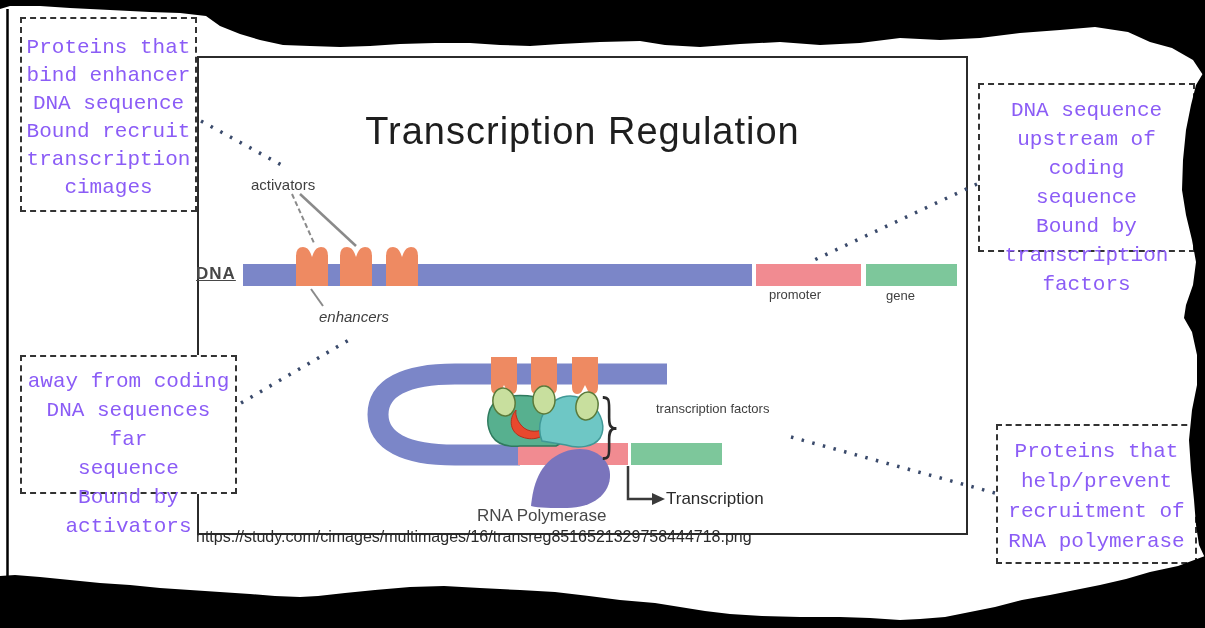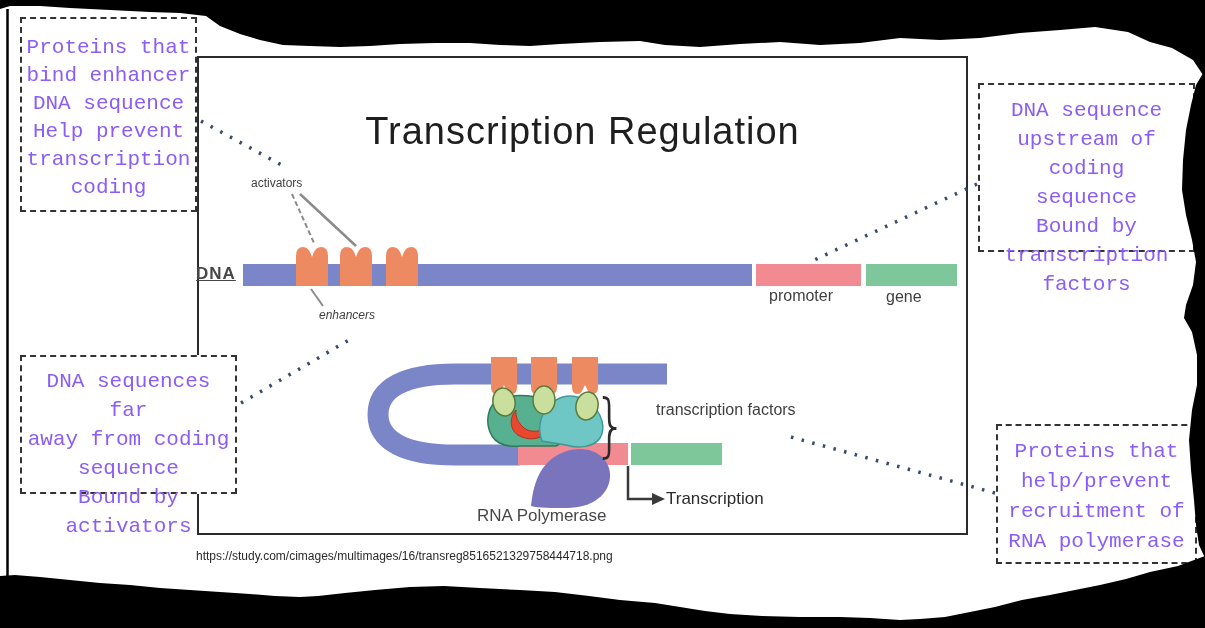--- a/index.html
+++ b/index.html
@@ -6,37 +6,37 @@
   #canvas{position:relative;width:1205px;height:628px;background:#fff;overflow:hidden;
           font-family:"Liberation Sans",sans-serif;}
   .abs{position:absolute;}
   
   #panel{left:197px;top:56px;width:771px;height:479px;border:2px solid #2b2b2b;
          background:#fff;box-sizing:border-box;z-index:1;}
   #diagram-svg{left:0;top:0;width:1205px;height:628px;z-index:2;pointer-events:none;}
   
   .slide-title{left:197px;top:90px;width:771px;text-align:center;font-size:38px;
                letter-spacing:1px;color:#1e1e1e;z-index:3;margin-top:20px;}
-  .dlabel{color:#3f3f3f;font-size:12px;z-index:3;}
-  .dlabel-md{color:#3f3f3f;font-size:16px;z-index:3;}
+  .dlabel{color:#3f3f3f;font-size:15px;z-index:3;}
+  .dlabel-md{color:#3f3f3f;font-size:13px;z-index:3;}
   .dlabel-dk{color:#2b2b2b;font-size:17px;z-index:3;}
   .dna-word{left:196px;top:264px;font-size:17px;font-weight:600;letter-spacing:1px;color:#474747;z-index:3;text-decoration:underline;}
   .brace{left:594px;top:386px;font-size:52px;font-family:"DejaVu Sans",sans-serif;
          color:#2a2a2a;transform:scaleY(1.32);transform-origin:top;font-weight:300;z-index:3;}
   
   .note{border:2px dashed #333;background:#fff;box-sizing:border-box;z-index:4;
         font-family:Liberation Mono, monospace;color:#8b5cf6;text-align:center;}
   .note span{display:block;}
   #note-tl{left:20px;top:17px;width:177px;height:195px;font-size:21px;line-height:28px;padding-top:15px;}
   #note-tr{left:978px;top:83px;width:217px;height:169px;font-size:21px;line-height:29px;padding-top:11px;}
   #note-bl{left:20px;top:355px;width:217px;height:139px;font-size:21px;line-height:29px;padding-top:10px;}
   #note-br{left:996px;top:424px;width:201px;height:140px;font-size:21px;line-height:30px;padding-top:11px;}
   
   #overlay-svg{left:0;top:0;width:1205px;height:628px;z-index:5;pointer-events:none;}
-  .src-caption{left:188px;top:549px;font-size:12px;color:#2a2a2a;z-index:3;padding-left:8px;}
+  .src-caption{left:188px;top:528px;font-size:16px;color:#2a2a2a;z-index:3;padding-left:8px;}
 </style>
 </head>
 <body>
 
 <div id="canvas">
 
   <div id="panel" class="abs"></div>
 
   <svg id="diagram-svg" class="abs" viewBox="0 0 1205 628">
 
@@ -83,34 +83,34 @@
   <div class="abs brace">}</div>
   <div class="abs dlabel-md" style="left:656px;top:401px;">transcription factors</div>
   <div class="abs dlabel-dk" style="left:477px;top:506px;color:#474747;">RNA Polymerase</div>
   <div class="abs dlabel-dk" style="left:666px;top:489px;">Transcription</div>
   <div class="abs src-caption">https://study.com/cimages/multimages/16/transreg8516521329758444718.png</div>
 
   <div id="note-tl" class="abs note">
     <span>Proteins that</span>
     <span>bind enhancer</span>
     <span>DNA sequence</span>
-    <span>Help prevent</span>
+    <span>Bound recruit</span>
     <span>transcription</span>
-    <span>coding</span>
+    <span>cimages</span>
   </div>
   <div id="note-tr" class="abs note">
     <span>DNA sequence</span>
     <span>upstream of coding</span>
     <span>sequence</span>
     <span>Bound by</span>
     <span>transcription factors</span>
   </div>
   <div id="note-bl" class="abs note">
+    <span>away from coding</span>
     <span>DNA sequences far</span>
-    <span>away from coding</span>
     <span>sequence</span>
     <span>Bound by activators</span>
   </div>
   <div id="note-br" class="abs note">
     <span>Proteins that</span>
     <span>help/prevent</span>
     <span>recruitment of</span>
     <span>RNA polymerase</span>
   </div>
 

